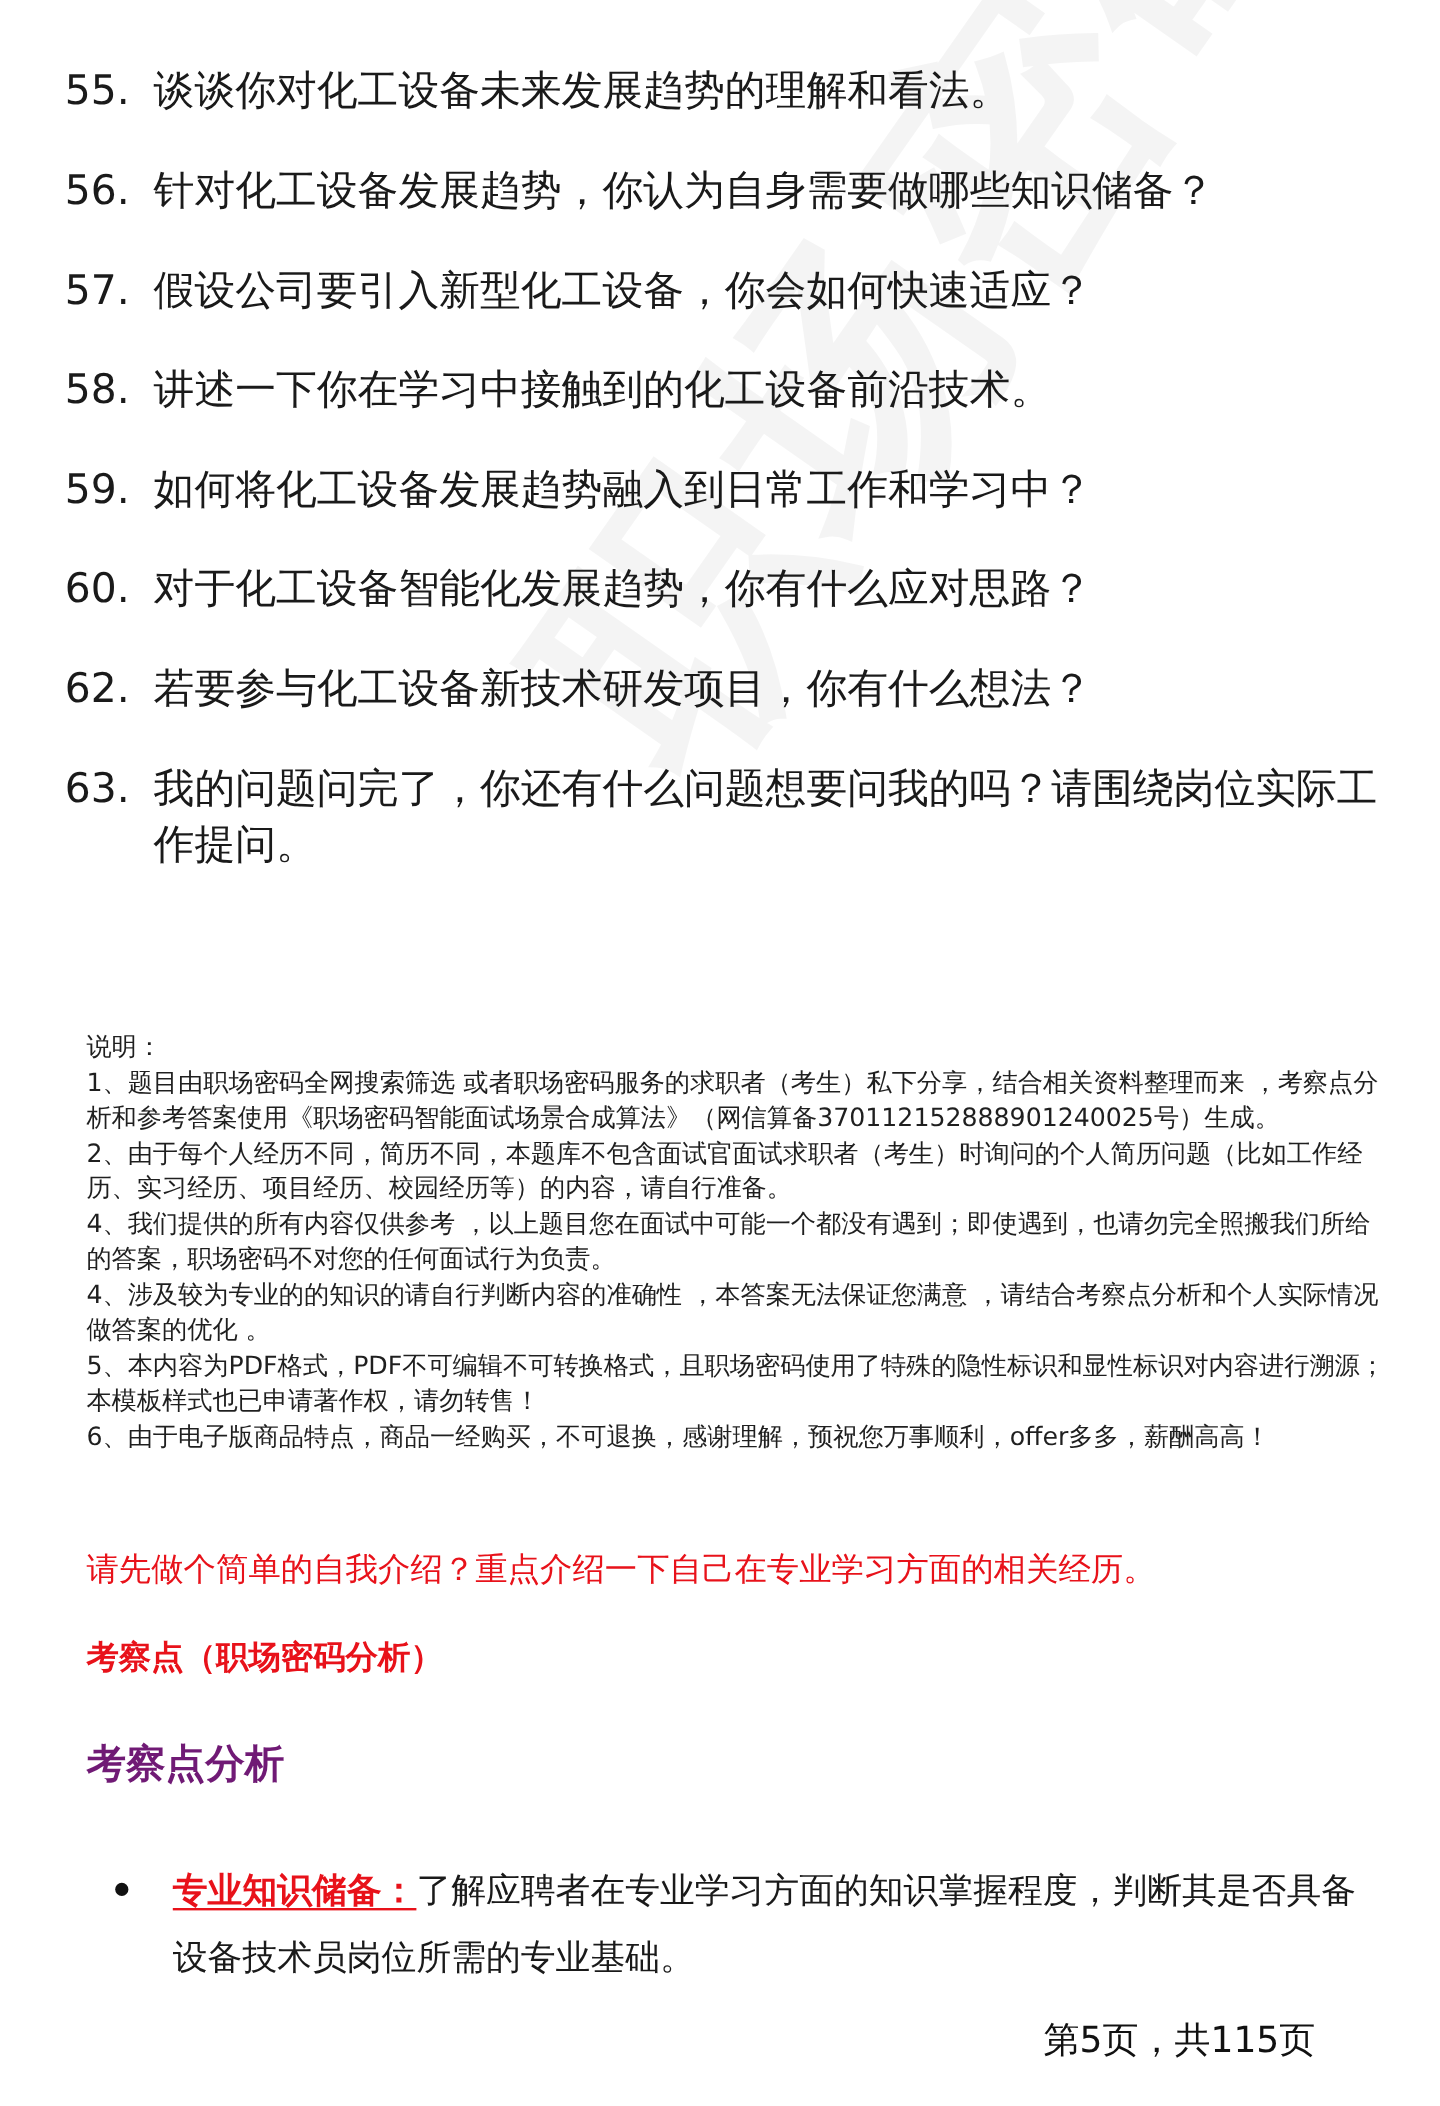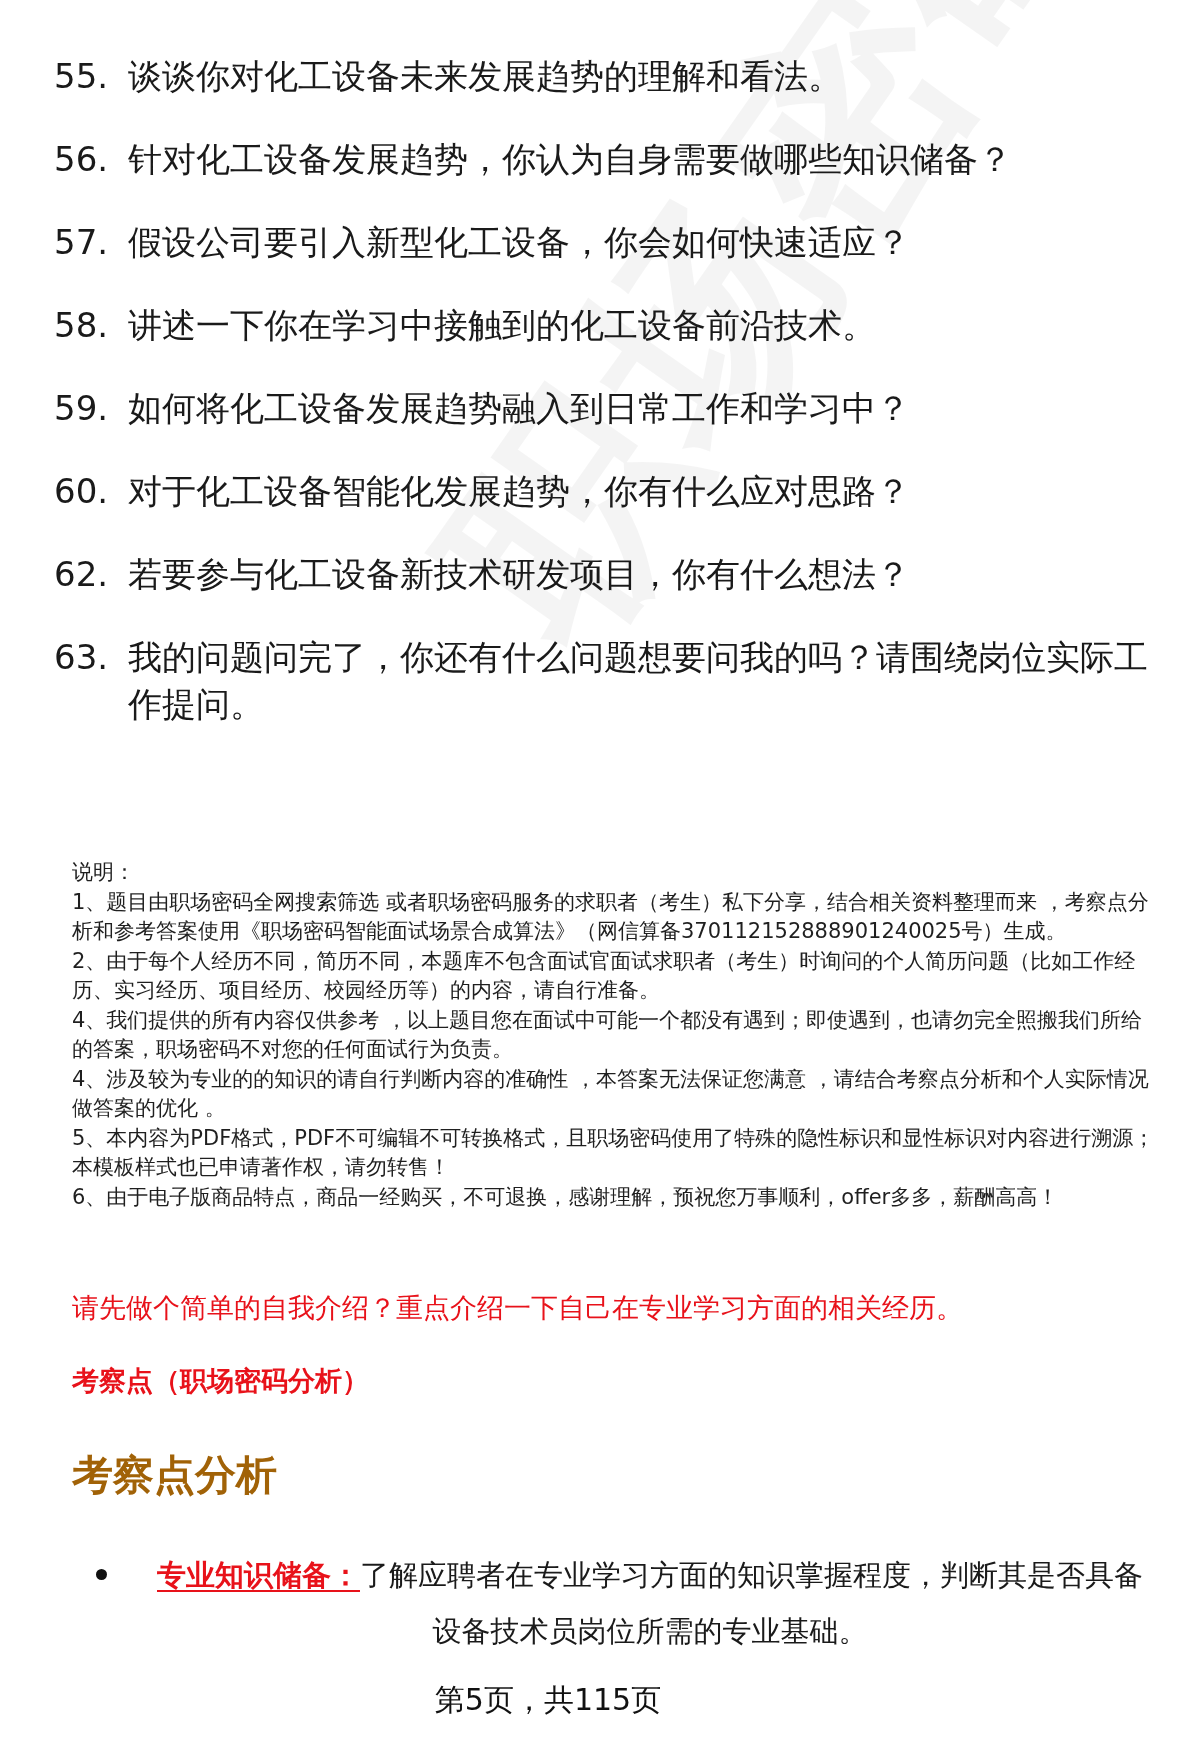--- a/index.html
+++ b/index.html
@@ -79,23 +79,23 @@
       left: 72px;
       top: 1363px;
       font-size: 27px;
       font-weight: bold;
       color: #e8121a;
     }
     .section-title {
       position: absolute;
       left: 72px;
       top: 1448px;
-      font-size: 41px;
+      font-size: 33px;
       font-weight: bold;
-      color: #a16207;
+      color: #701a75;
     }
     .bullet-block {
       position: absolute;
       left: 96px;
       top: 1547px;
       width: 1060px;
       font-size: 29px;
       line-height: 56px;
       color: #1a1a1a;
     }
@@ -103,35 +103,34 @@
       position: absolute;
       left: 0;
       top: 22px;
       width: 11px;
       height: 11px;
       background: #111;
       border-radius: 50%;
     }
     .bullet-text {
       margin-left: 48px;
-      text-align: center;
     }
     .bullet-key {
       color: #e8121a;
       font-weight: bold;
       text-decoration: underline;
       text-decoration-color: #e8121a;
       text-underline-offset: 5px;
     }
     .footer {
       position: absolute;
       left: 0;
       width: 1096px;
       top: 1680px;
-      text-align: center;
+      text-align: right;
       font-size: 30px;
       color: #111;
     }
   </style>
 </head>
 <body>
 
 <div class="watermark">职场密码</div>
 
 <div class="page">

